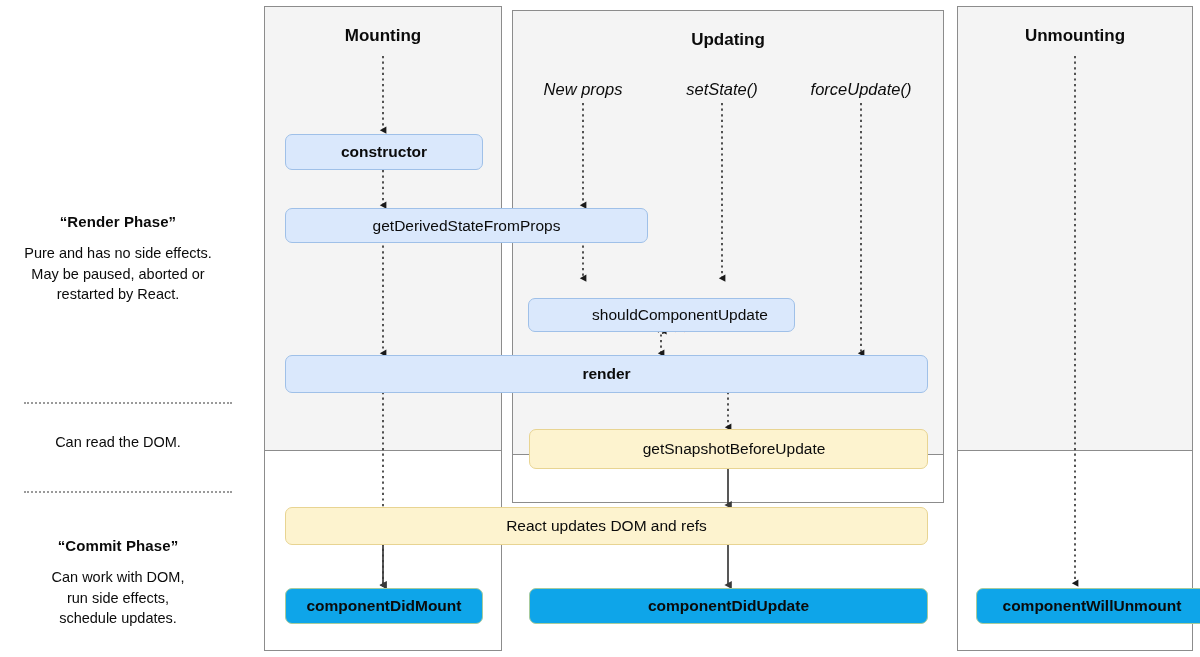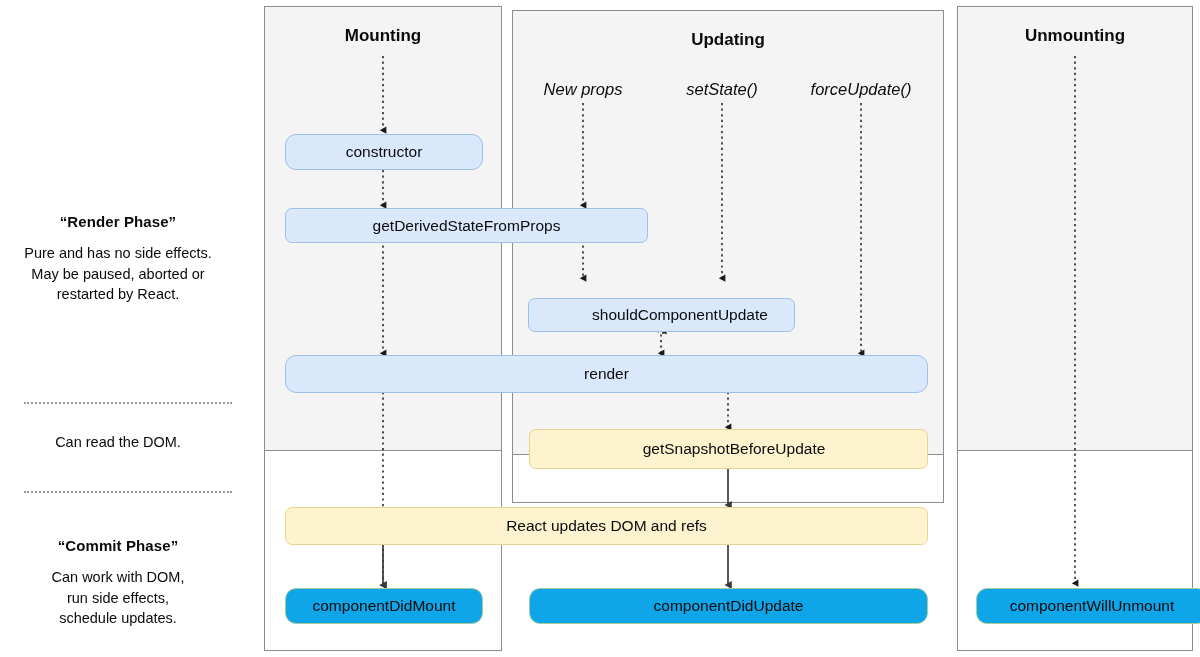--- a/index.html
+++ b/index.html
@@ -58,21 +58,21 @@
   .node {
     position: absolute;
     border-radius: 7px;
     display: flex; align-items: center; justify-content: center;
     font-size: 15.5px; color: #0b0b0b; text-align: center;
     line-height: 1.1;
   }
   .node.blue   { background: #dae8fc; border: 1px solid #9fc0e8; }
   .node.yellow { background: #fdf3cf; border: 1px solid #e8d492; }
   .node.green  { background: #0ea5e9; border: 1px solid #a7cb9d; }
-  .node.bold   { font-weight: normal; border-radius: 11px; }
+  .node.bold   { font-weight: bold; }
   .node.italic { }
 
   
   #wires { position: absolute; left: 0; top: 0; width: 1200px; height: 657px; pointer-events: none; }
 </style>
 </head>
 <body>
 
 <div id="stage">
 

